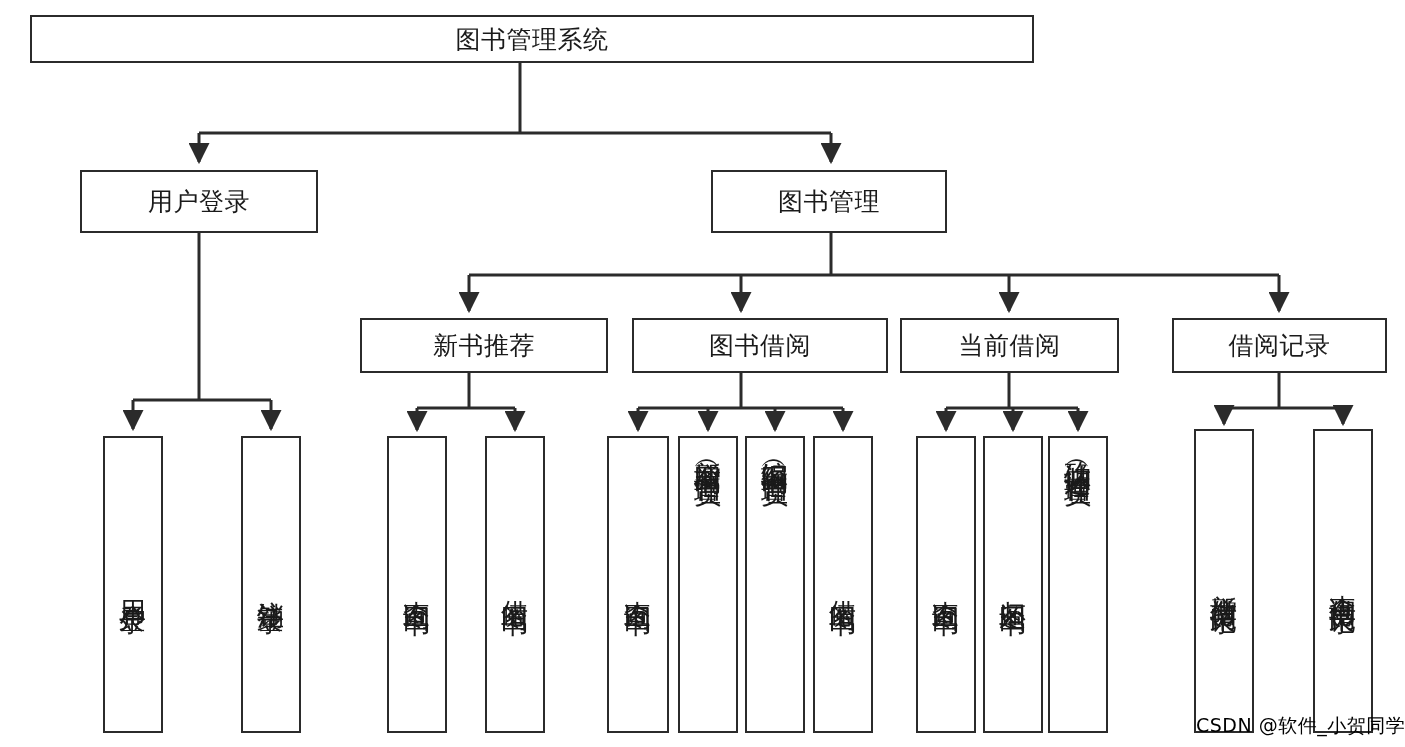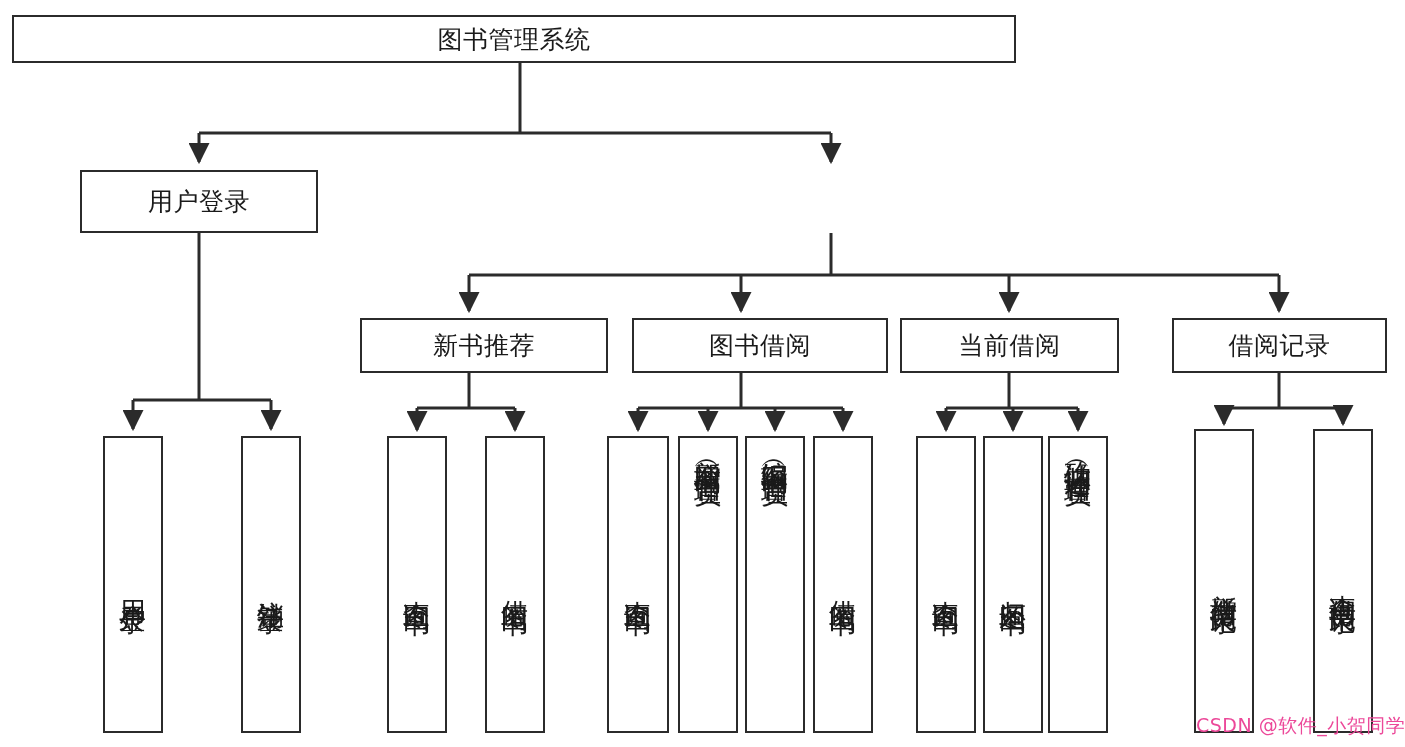--- a/index.html
+++ b/index.html
@@ -55,21 +55,21 @@
     line-height: 1.0;
     letter-spacing: 3px;
     margin: 0 auto;
   }
   .node.vert.mid .node-label {
     align-self: center;
   }
   .watermark {
     position: absolute;
     font-size: 19px;
-    color: #ec4899;
+    color: #000000;
     white-space: nowrap;
     letter-spacing: 0.5px;
   }
 </style>
 </head>
 <body>
 
 <div id="canvas">
 
   <svg id="edges" viewBox="0 0 1405 747" xmlns="http://www.w3.org/2000/svg">
@@ -115,26 +115,29 @@
       <path d="M 1013 408 L 1013 430" marker-end="url(#arrow)"></path>
       <path d="M 1078 408 L 1078 430" marker-end="url(#arrow)"></path>
 
       <path d="M 1279 373 L 1279 408"></path>
       <path d="M 1224 408 L 1343 408"></path>
       <path d="M 1224 408 L 1224 424" marker-end="url(#arrow)"></path>
       <path d="M 1343 408 L 1343 424" marker-end="url(#arrow)"></path>
     </g>
   </svg>
 
-  <div class="node horiz" style="left:12px; top:15px; width:1004px; height:48px;">
+  <div class="node horiz" style="left:30px; top:15px; width:1004px; height:48px;">
     <span class="node-label">图书管理系统</span>
   </div>
 
   <div class="node horiz" style="left:80px; top:170px; width:238px; height:63px;">
     <span class="node-label">用户登录</span>
+  </div>
+  <div class="node horiz" style="left:711px; top:170px; width:236px; height:63px;">
+    <span class="node-label">图书管理</span>
   </div>
 
   <div class="node horiz" style="left:360px; top:318px; width:248px; height:55px;">
     <span class="node-label">新书推荐</span>
   </div>
   <div class="node horiz" style="left:632px; top:318px; width:256px; height:55px;">
     <span class="node-label">图书借阅</span>
   </div>
   <div class="node horiz" style="left:900px; top:318px; width:219px; height:55px;">
     <span class="node-label">当前借阅</span>

